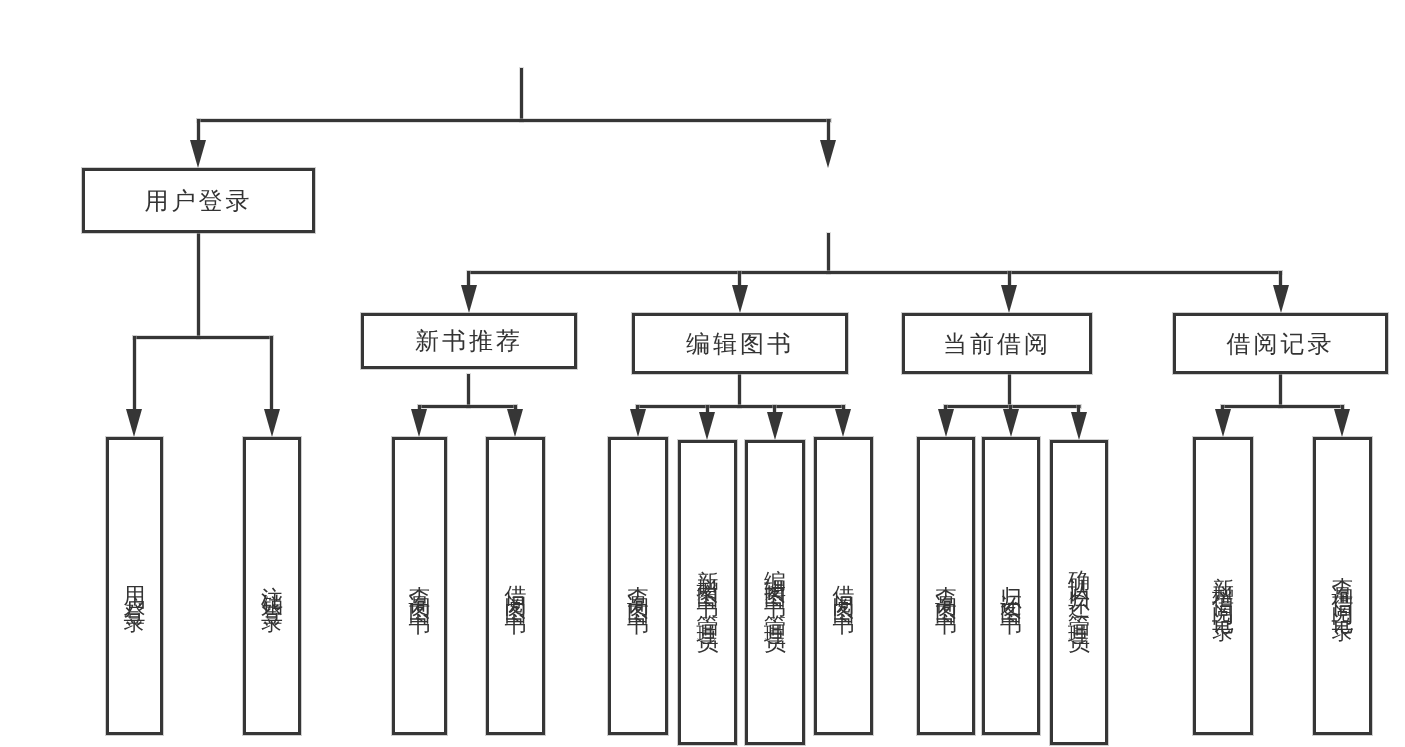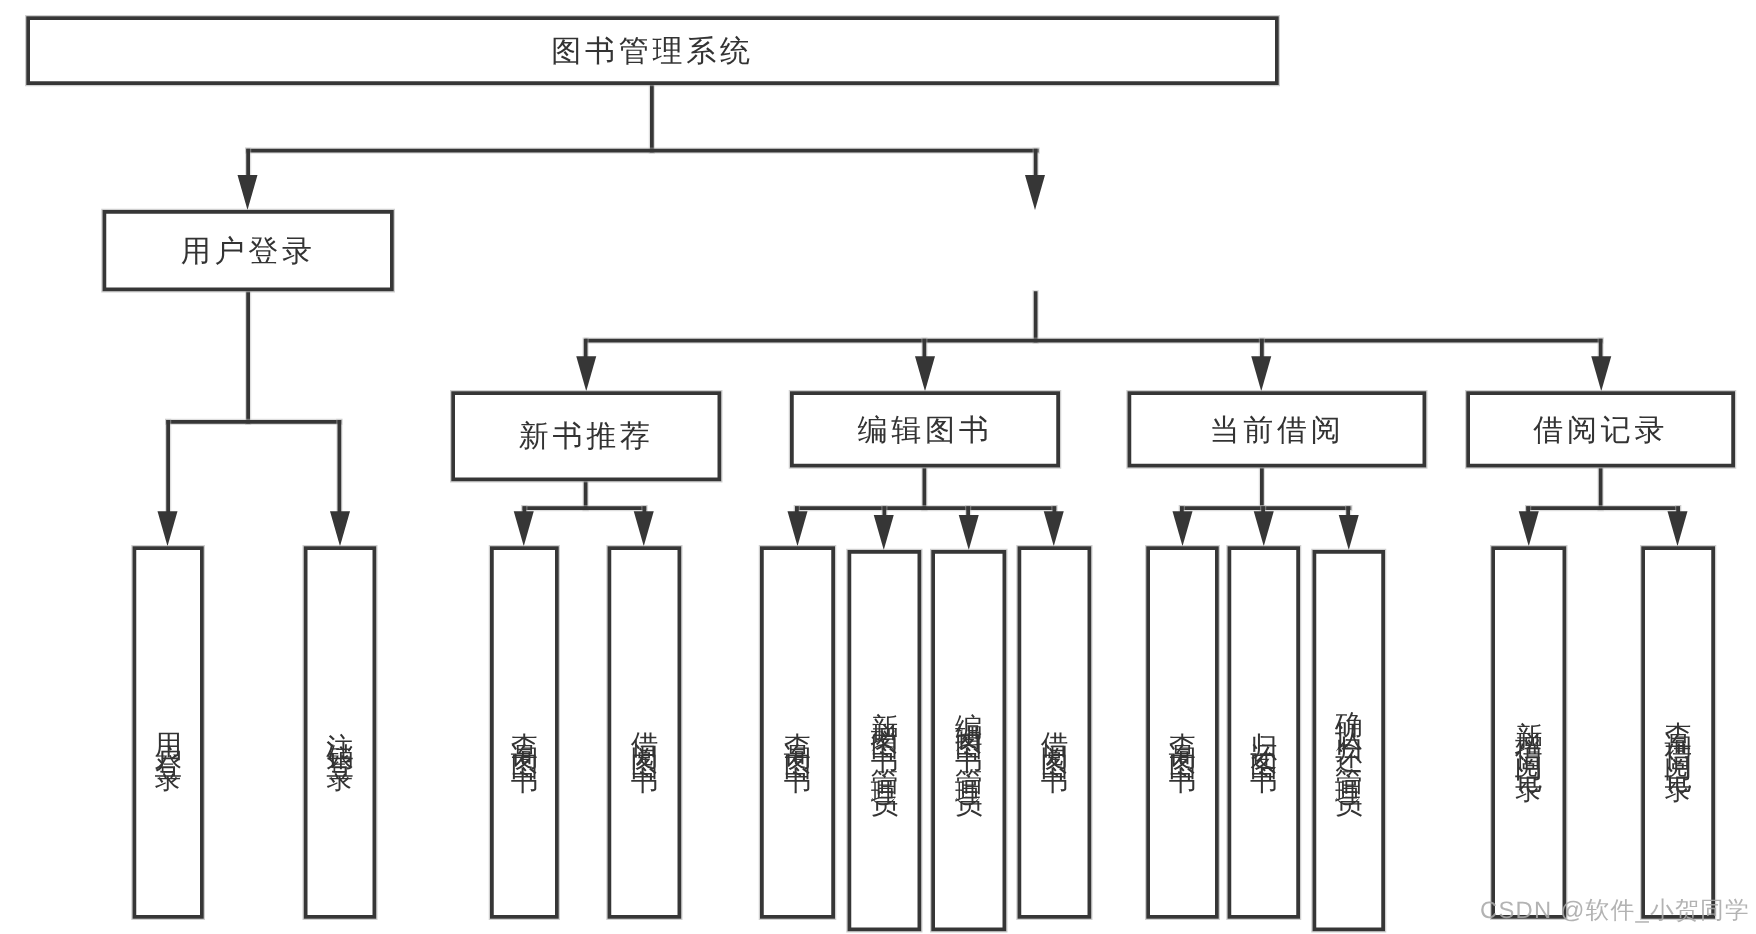--- a/index.html
+++ b/index.html
@@ -98,35 +98,32 @@
   <div class="vline" style="left:1077px;top:405px;height:9px"></div>
   <div class="arrowhead" style="left:1071px;top:412px"></div>
 
   <div class="vline" style="left:1279px;top:374px;height:34px"></div>
   <div class="hline" style="left:1221px;top:405px;width:123px"></div>
   <div class="vline" style="left:1221px;top:405px;height:7px"></div>
   <div class="arrowhead" style="left:1215px;top:409px"></div>
   <div class="vline" style="left:1341px;top:405px;height:7px"></div>
   <div class="arrowhead" style="left:1334px;top:409px"></div>
 
-  <div class="box" style="left:21px;top:13px;width:1002px;height:55px">
-    <span class="hlabel">图书管理系统</span>
-  </div>
 
   <div class="box" style="left:82px;top:168px;width:233px;height:65px">
     <span class="hlabel">用户登录</span>
   </div>
 
-  <div class="box" style="left:361px;top:313px;width:216px;height:72px">
+  <div class="box" style="left:361px;top:313px;width:216px;height:56px">
     <span class="hlabel">新书推荐</span>
   </div>
   <div class="box" style="left:632px;top:313px;width:216px;height:61px">
     <span class="hlabel">编辑图书</span>
   </div>
-  <div class="box" style="left:902px;top:313px;width:239px;height:61px">
+  <div class="box" style="left:902px;top:313px;width:190px;height:61px">
     <span class="hlabel">当前借阅</span>
   </div>
   <div class="box" style="left:1173px;top:313px;width:215px;height:61px">
     <span class="hlabel">借阅记录</span>
   </div>
 
   <div class="box vbox" style="left:106px;top:437px;width:57px;height:298px">
     <span class="vlabel">用户登录</span>
   </div>
   <div class="box vbox" style="left:243px;top:437px;width:58px;height:298px">
@@ -163,14 +160,13 @@
     <span class="vlabel">确认归还（管理员）</span>
   </div>
 
   <div class="box vbox" style="left:1193px;top:437px;width:60px;height:298px">
     <span class="vlabel">新增借阅记录</span>
   </div>
   <div class="box vbox" style="left:1313px;top:437px;width:59px;height:298px">
     <span class="vlabel">查询借阅记录</span>
   </div>
 
-  <div class="watermark">CSDN @软件_小贺同学</div>
 </div>
 
 </body></html>

